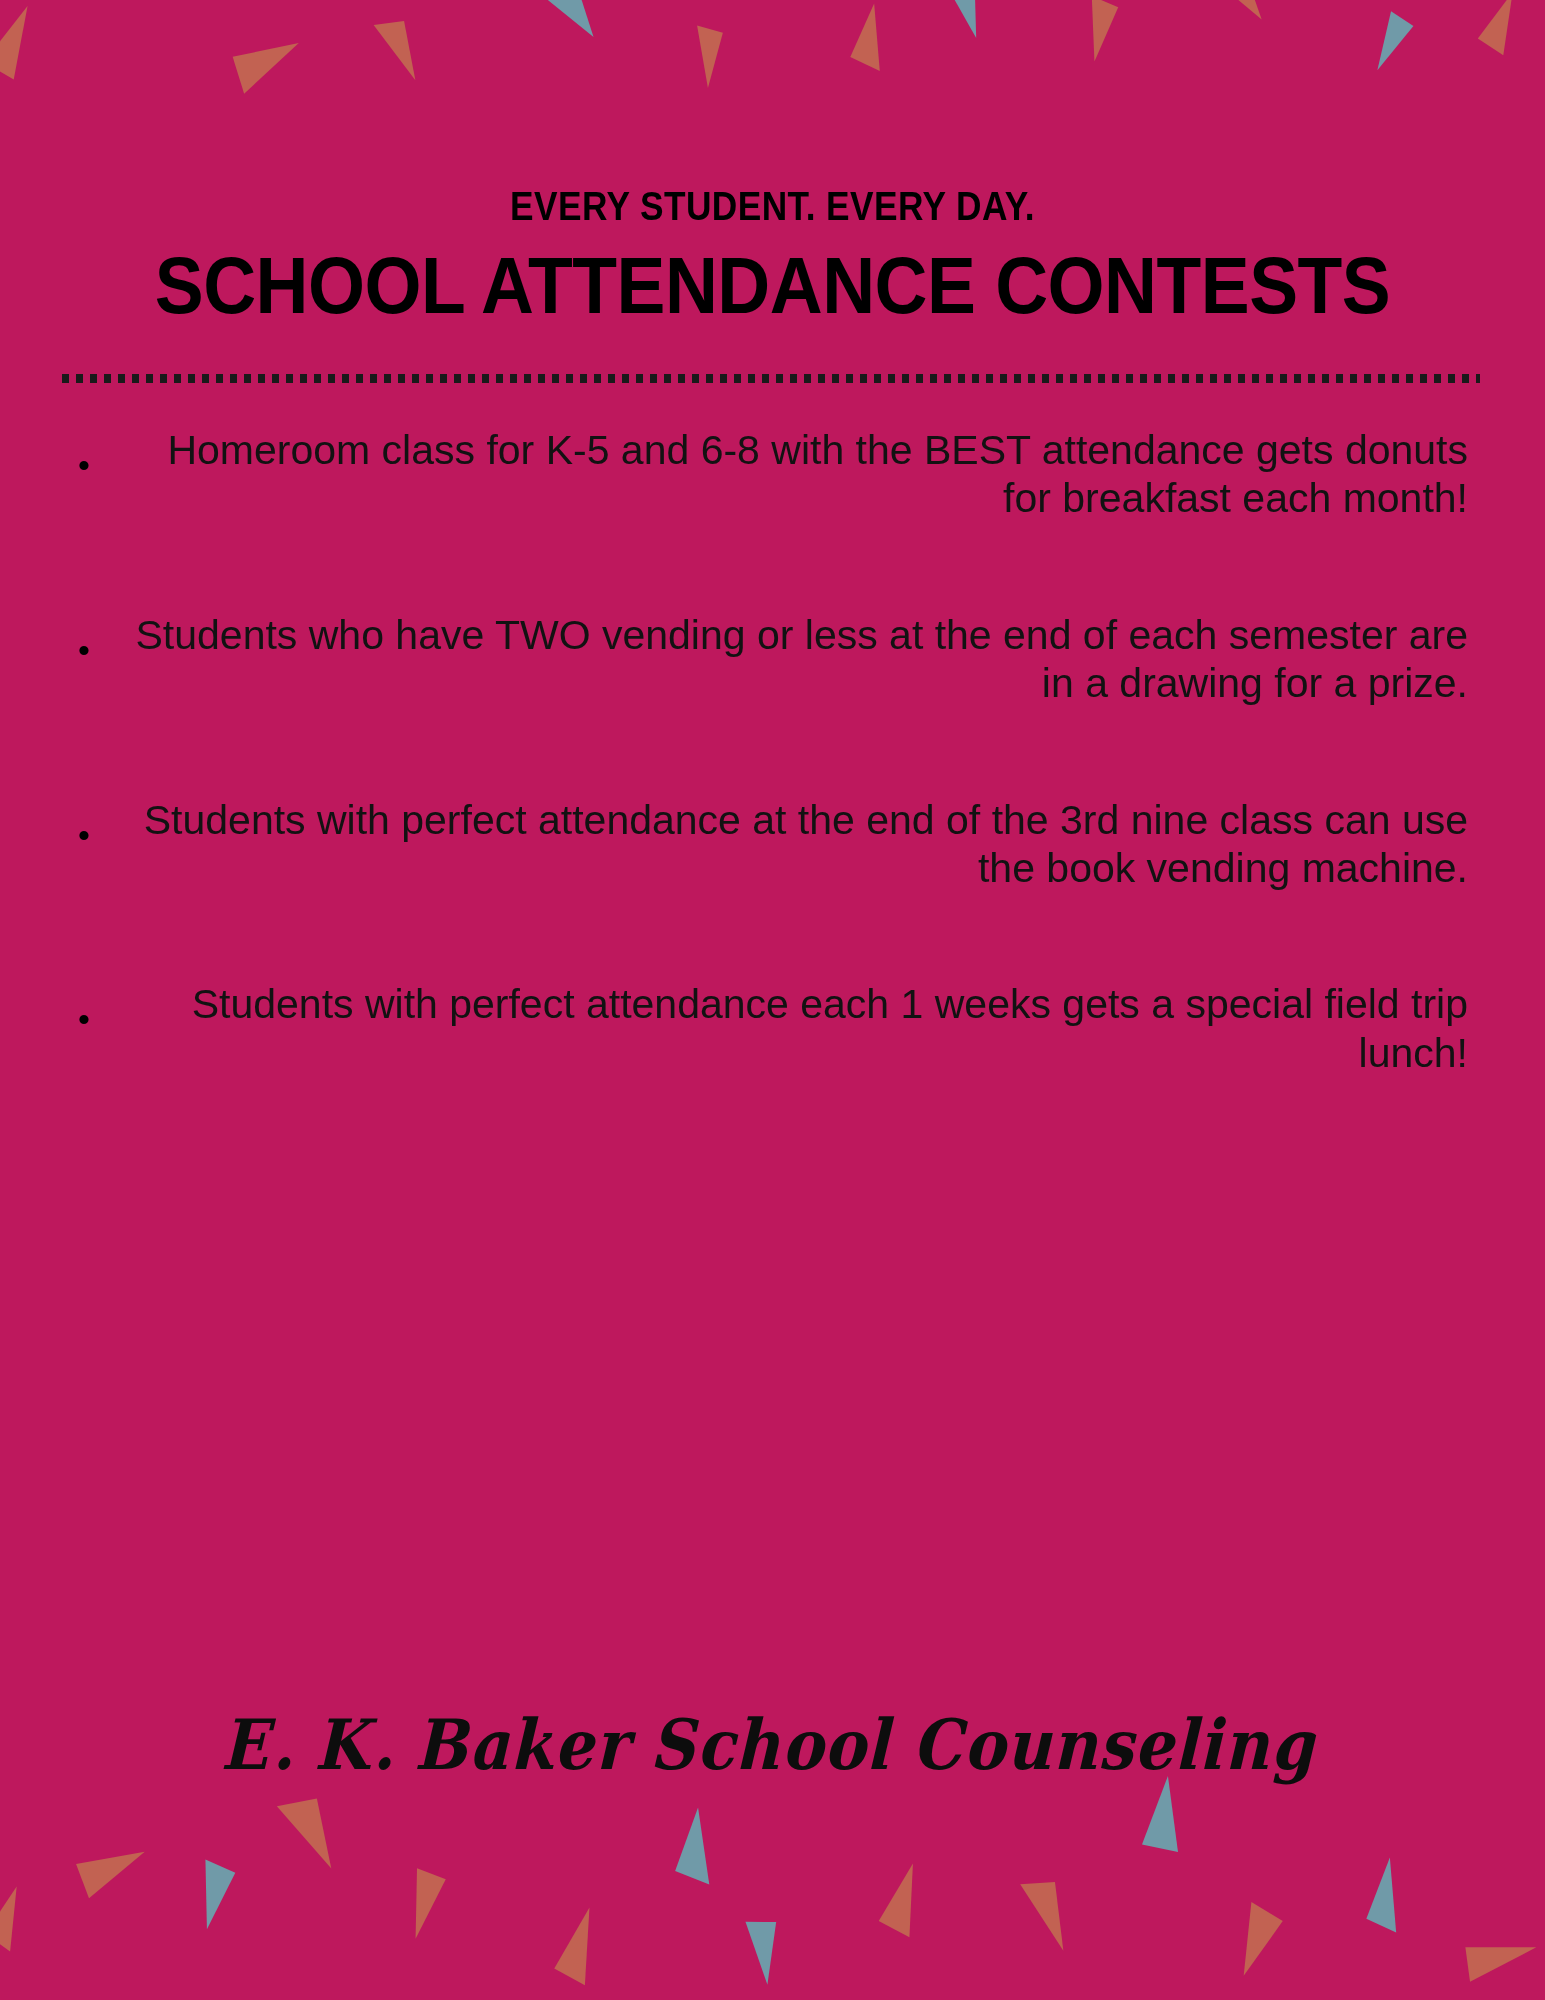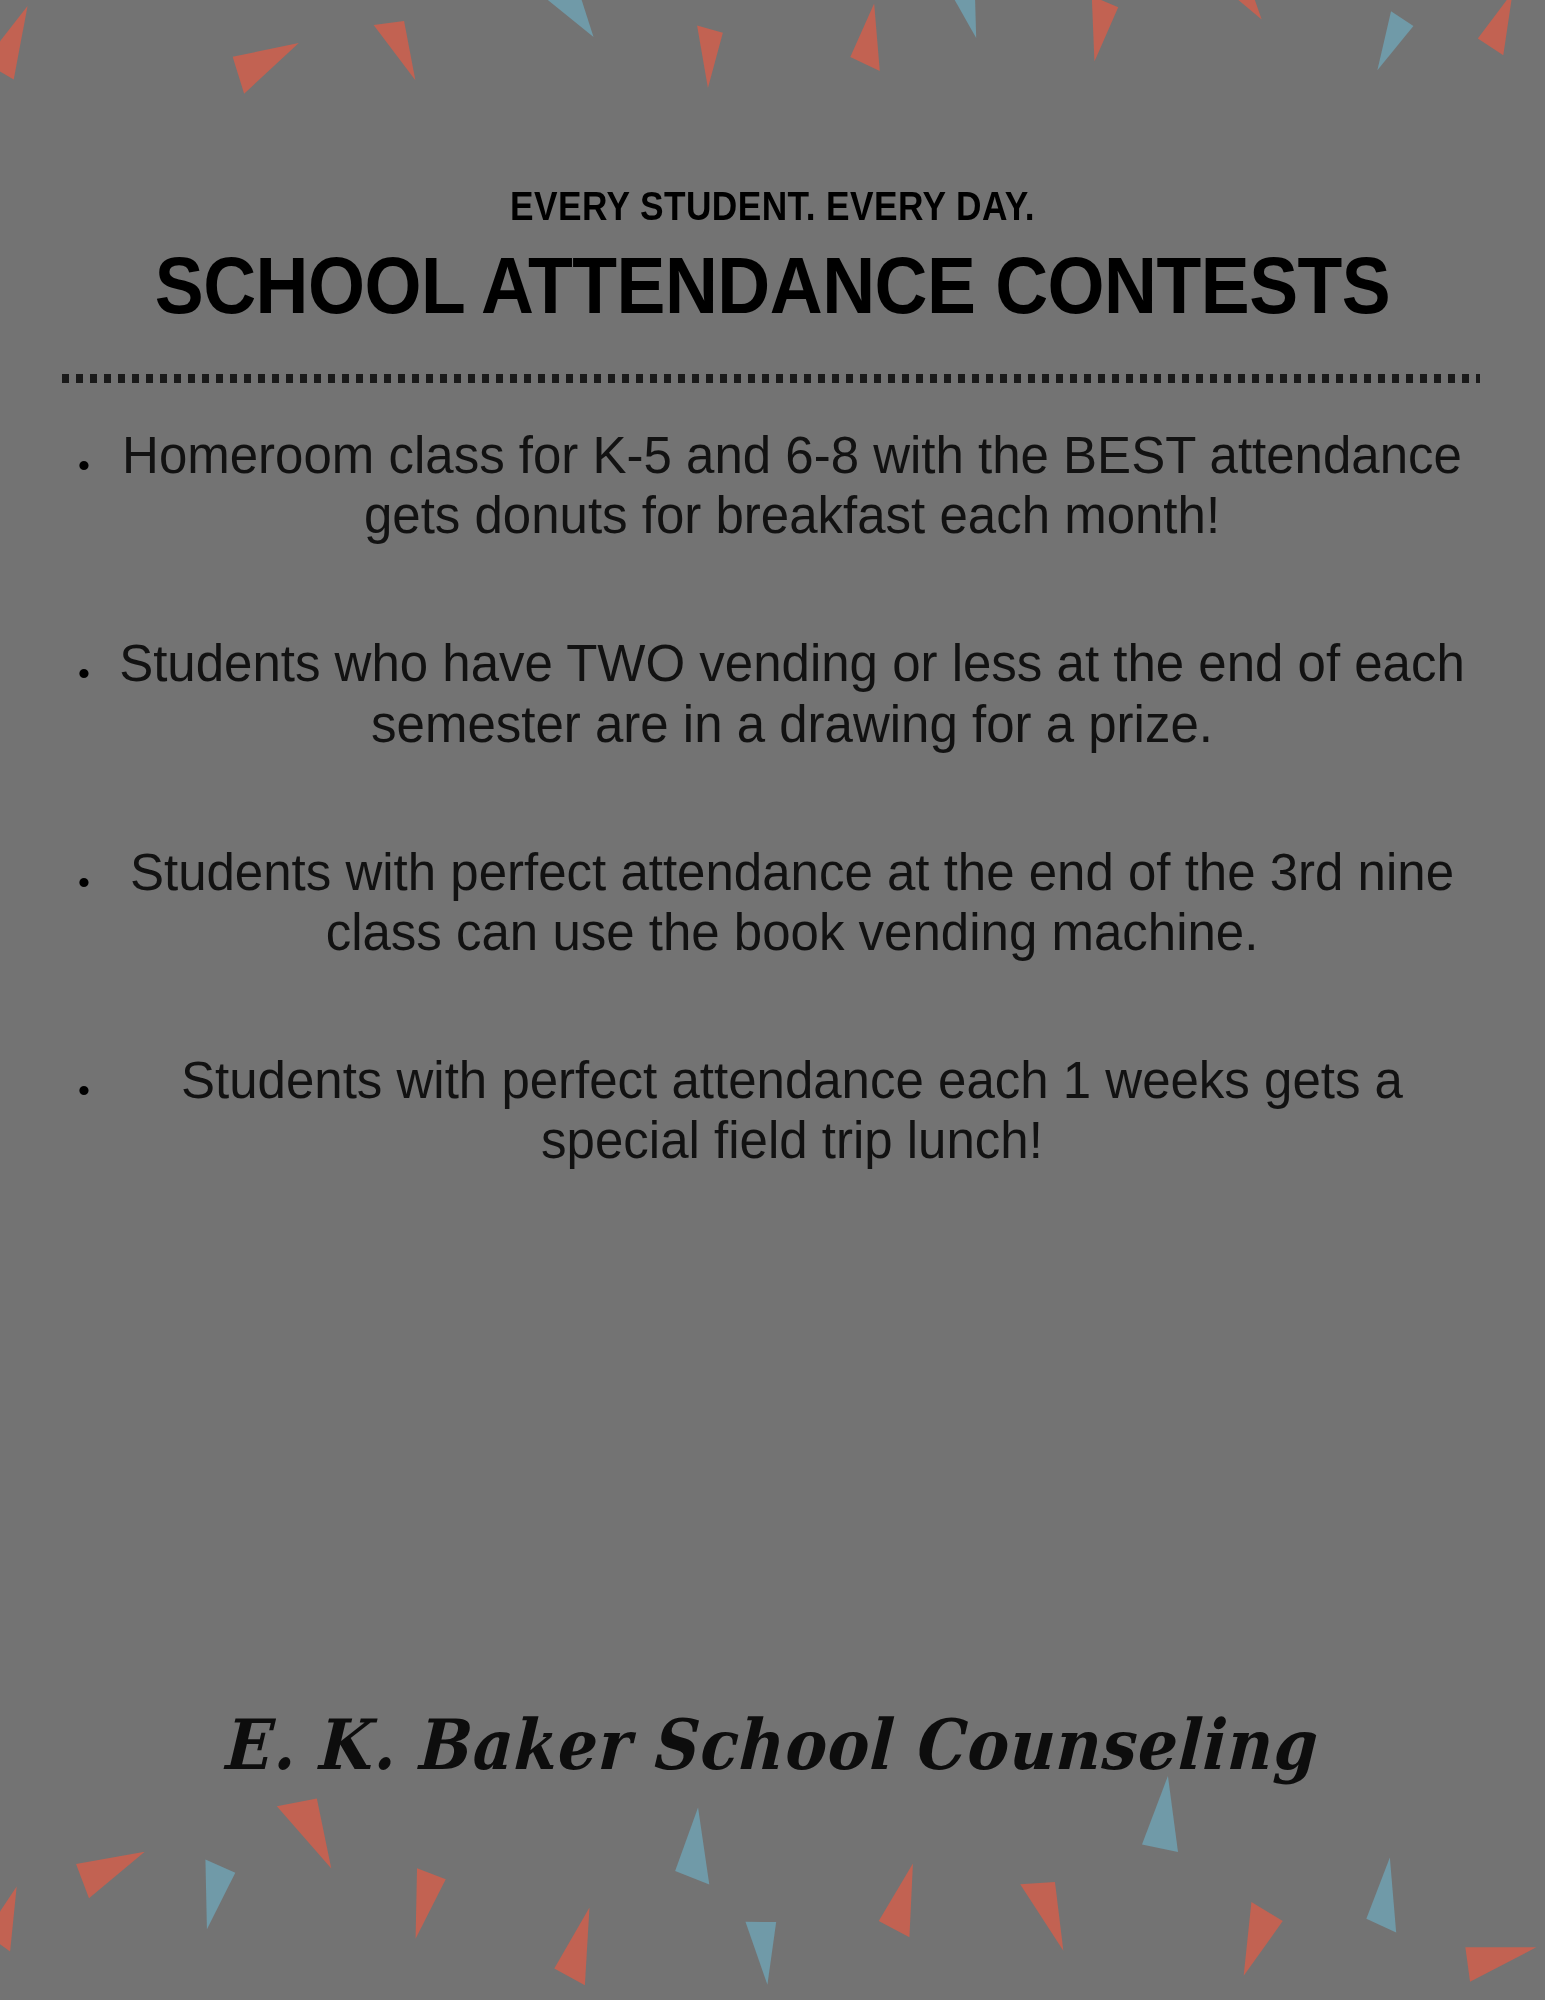--- a/index.html
+++ b/index.html
@@ -8,21 +8,21 @@
     background: #ffffff;
   }
   body {
     font-family: "Liberation Sans", sans-serif;
   }
 
   .poster {
     position: relative;
     width: 1545px;
     height: 2000px;
-    background: #737373;
+    background: #be185d;
     overflow: hidden;
     box-sizing: border-box;
   }
 
   
   .confetti-layer {
     position: absolute;
     left: 0;
     top: 0;
     width: 1545px;
@@ -102,24 +102,24 @@
     text-align: left;
     font-size: 34px;
     line-height: 1;
     color: #000000;
   }
 
   .bullet-text {
     flex: 1 1 auto;
     font-family: "Liberation Sans Narrow", "Liberation Sans", sans-serif;
     font-weight: normal;
-    font-size: 51px;
+    font-size: 41px;
     line-height: 1.18;
     color: #121212;
-    text-align: center;
+    text-align: right;
     letter-spacing: 0px;
     transform: scaleX(1.0);
   }
 
   
   .signature {
     position: absolute;
     left: 0;
     top: 1714px;
     width: 1545px;

